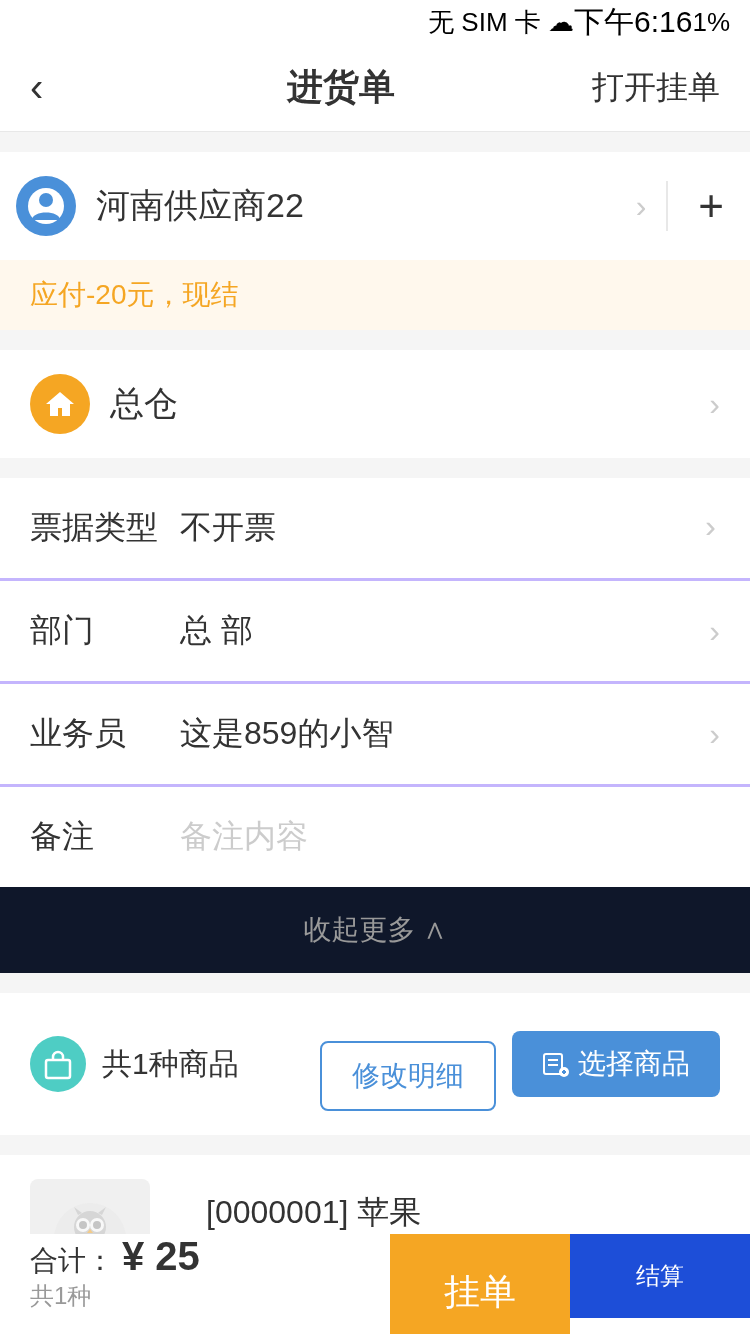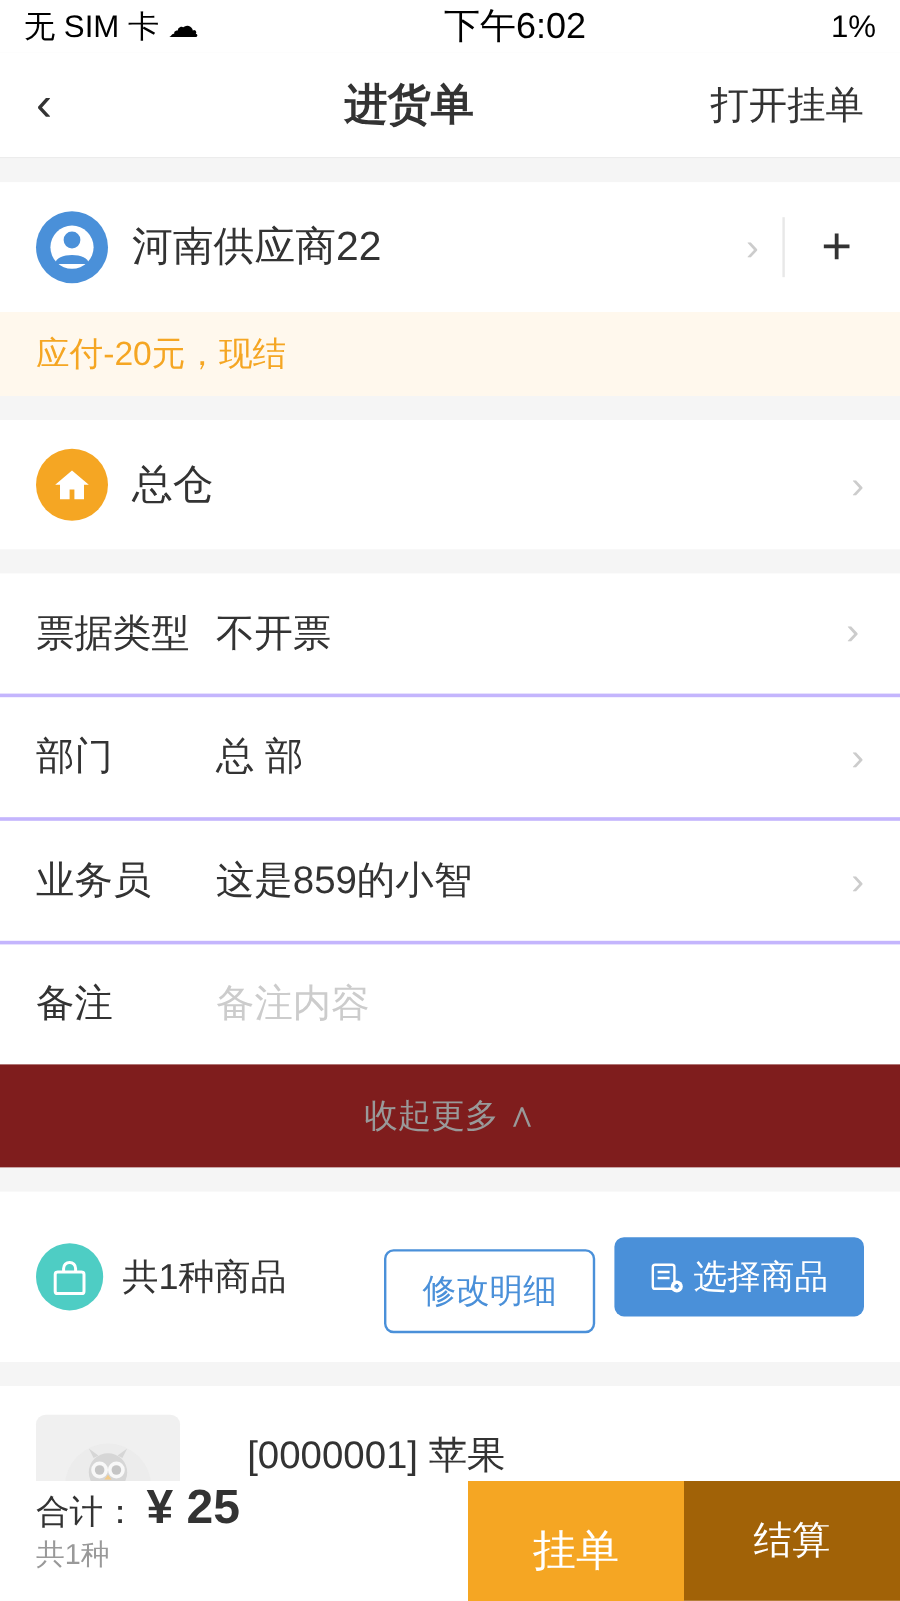--- a/index.html
+++ b/index.html
@@ -12,21 +12,21 @@
       overflow-x: hidden;
       font-size: 32px;
     }
 
     
     .status-bar {
       background: #fff;
       height: 44px;
       display: flex;
       align-items: center;
-      justify-content: space-between;
+      justify-content: flex-end;
       padding: 0 20px;
       font-size: 28px;
       color: #000;
     }
     .status-left { display: flex; align-items: center; gap: 10px; font-size: 26px; }
     .status-center { font-size: 30px; font-weight: 500; }
     .status-right { display: flex; align-items: center; gap: 8px; font-size: 26px; }
 
     
     .nav-bar {
@@ -64,21 +64,21 @@
     
     .card {
       background: #fff;
       margin-bottom: 0;
     }
 
     
     .supplier-row {
       display: flex;
       align-items: center;
-      padding: 24px 30px;
+      padding: 24px 16px;
       background: #fff;
       border-bottom: none;
     }
     .supplier-avatar {
       width: 60px;
       height: 60px;
       border-radius: 50%;
       background: #4a90d9;
       display: flex;
       align-items: center;
@@ -170,21 +170,21 @@
       font-size: 32px;
       color: #333;
       padding-left: 20px;
     }
     .form-placeholder {
       color: #ccc;
     }
 
     
     .collapse-btn {
-      background: #7f1d1d;
+      background: #0f172a;
       text-align: center;
       padding: 24px 30px;
       font-size: 28px;
       color: #999;
       cursor: pointer;
     }
 
     
     .product-header {
       background: #fff;
@@ -320,45 +320,45 @@
       color: #fff;
       border: none;
       font-size: 36px;
       cursor: pointer;
       display: flex;
       align-items: center;
       justify-content: center;
     }
     .btn-checkout {
       width: 180px;
-      height: 100px;
-      background: #a16207;
+      height: 84px;
+      background: #1d4ed8;
       color: #fff;
       border: none;
-      font-size: 32px;
+      font-size: 24px;
       cursor: pointer;
       display: flex;
       align-items: center;
       justify-content: center;
     }
 
     .content-wrapper {
       padding-bottom: 100px;
     }
   </style>
 </head>
 <body>
 
 <div class="content-wrapper">
 
   <div class="status-bar">
     <div class="status-left">
       <span>无 SIM 卡 ☁</span>
     </div>
-    <div class="status-center">下午6:02</div>
+    <div class="status-center">下午6:16</div>
     <div class="status-right">
       <span>1%</span>
     </div>
   </div>
 
   <div class="nav-bar">
     <div class="nav-back">‹</div>
     <div class="nav-title">进货单</div>
     <div class="nav-action">打开挂单</div>
   </div>

